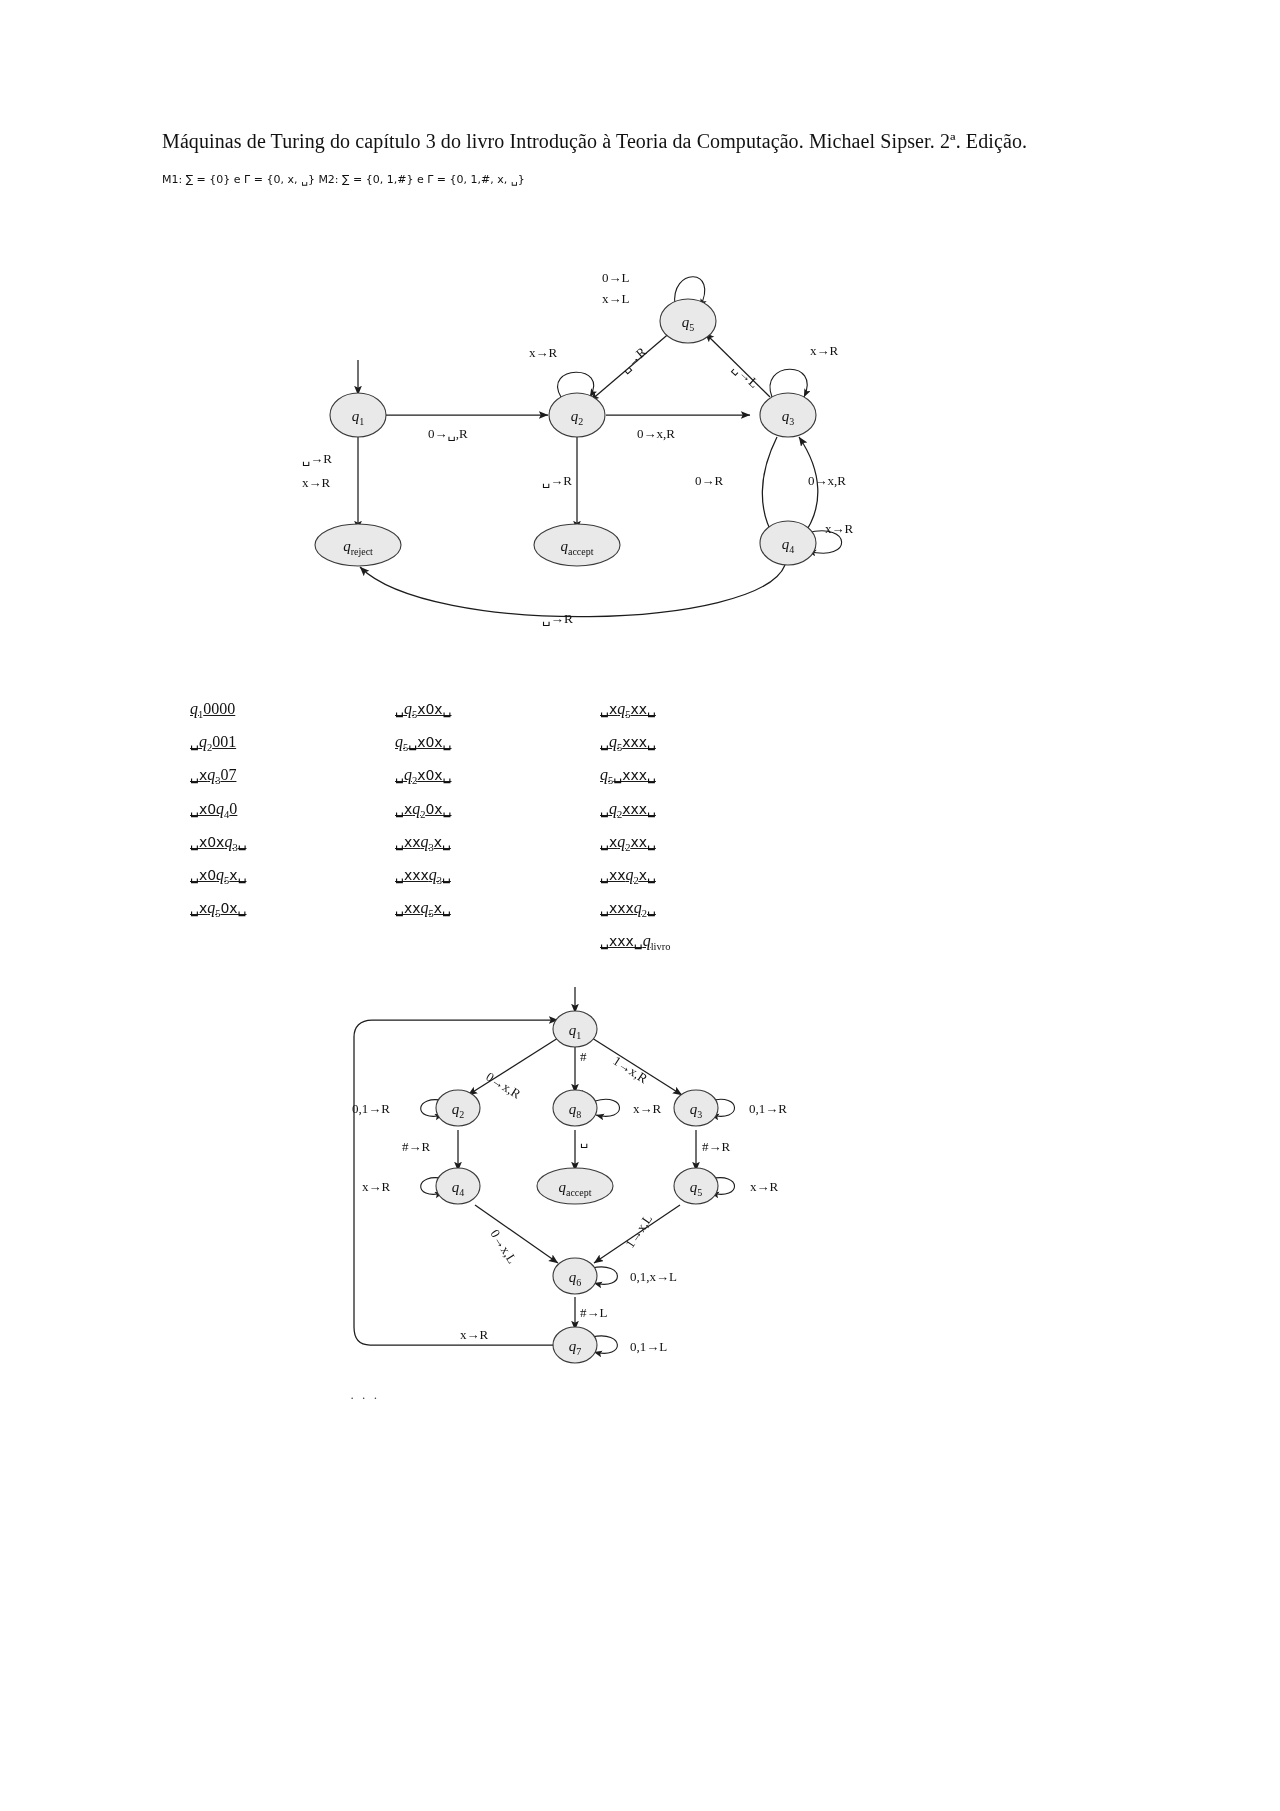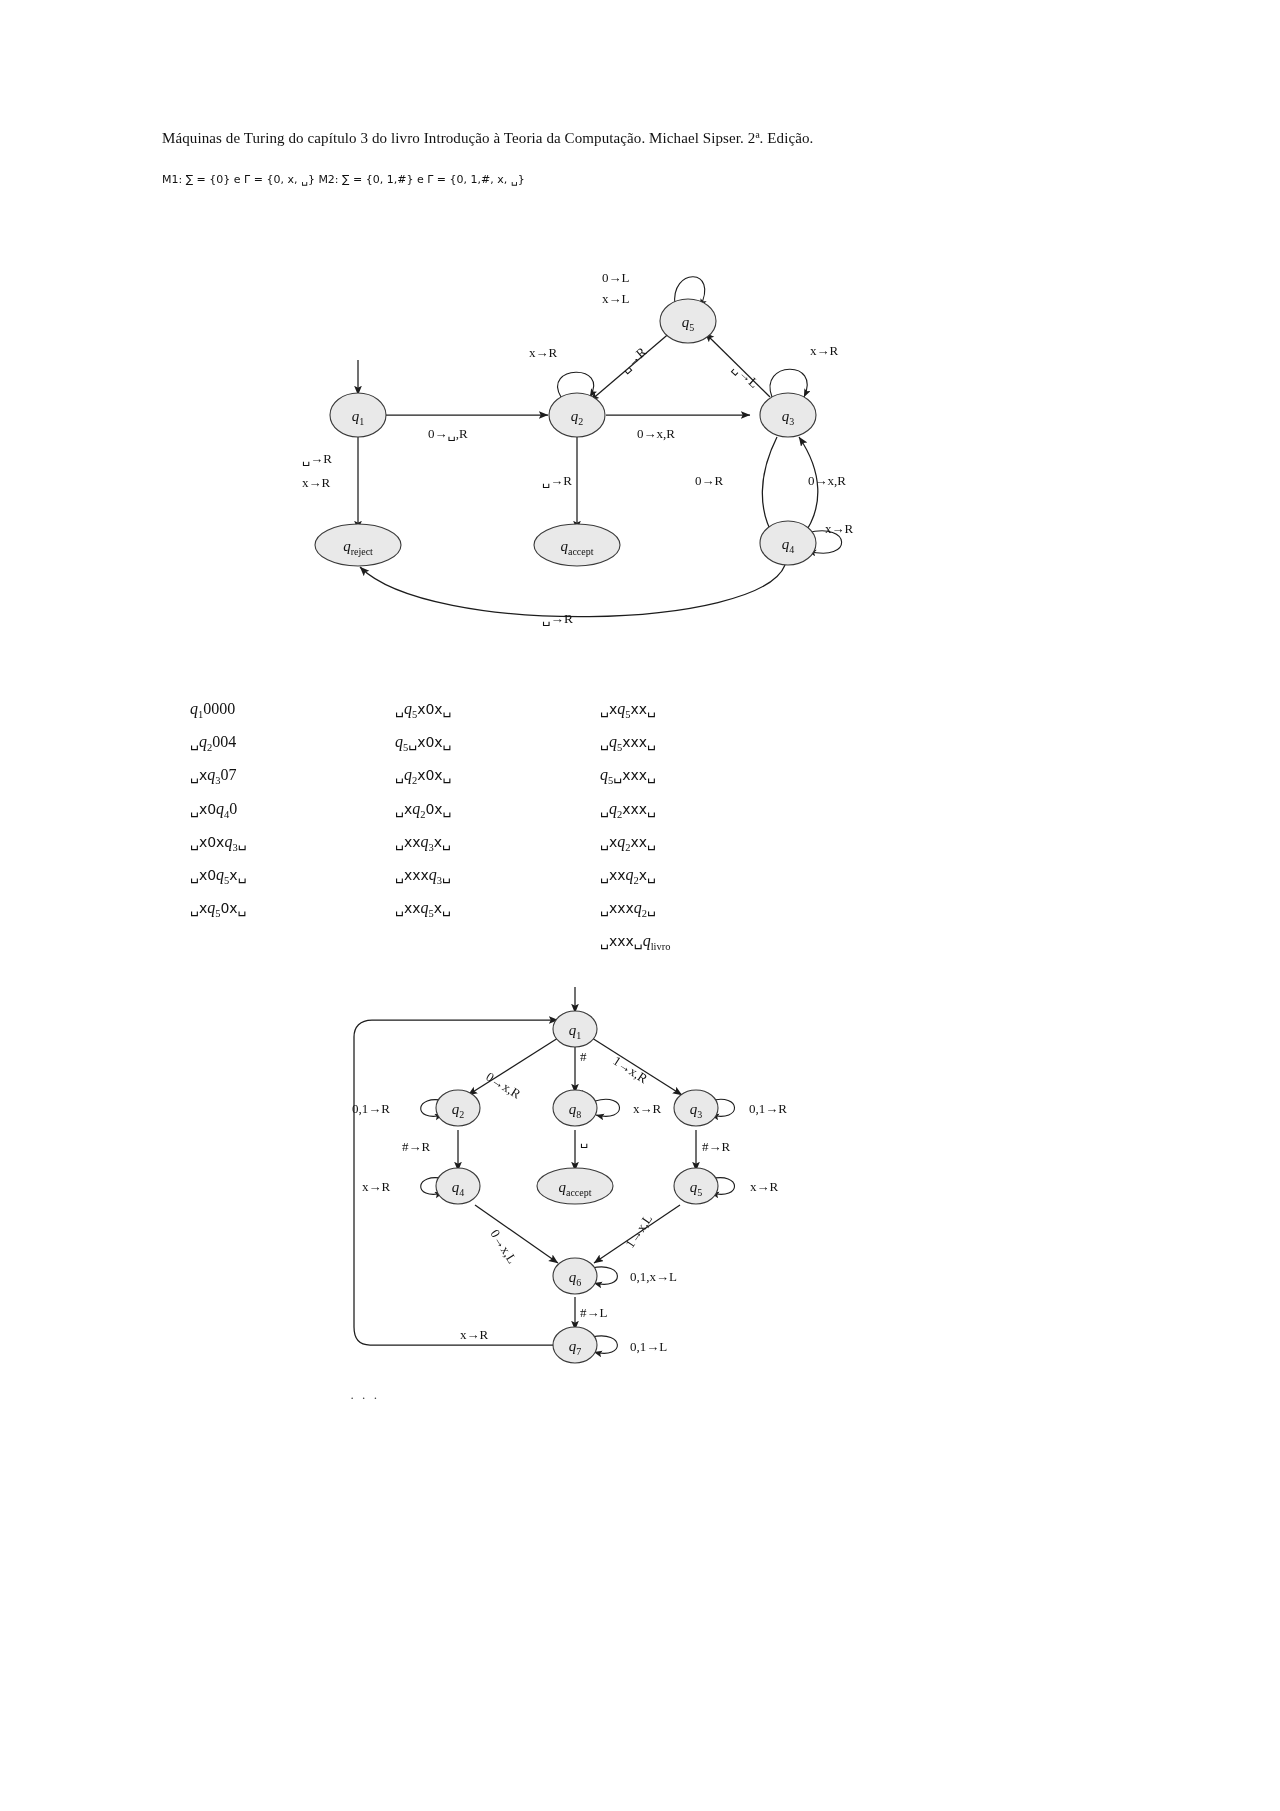--- a/index.html
+++ b/index.html
@@ -5,21 +5,21 @@
   html, body { margin:0; padding:0; background:#ffffff; }
   body {
     width:1280px; height:1811px; position:relative;
     font-family:"Liberation Serif", serif;
     color:#1a1a1a; overflow:hidden;
   }
   .page { position:absolute; inset:0; background:#fff; }
 
   .hdr-line {
     position:absolute; font-family:"Liberation Serif", serif;
-    font-size:15px; color:#111; white-space:nowrap; letter-spacing:.1px;
+    font-size:20px; color:#111; white-space:nowrap; letter-spacing:.1px;
   }
   #title-line { left:162px; top:130px; }
   #alpha-line {
     left:162px; top:173px; font-family:"DejaVu Sans", sans-serif;
     font-size:11px; letter-spacing:0px;
   }
 
   
   .diagram { position:absolute; }
   #diagram-m1 { left:280px; top:245px; width:640px; height:400px; }
@@ -30,21 +30,21 @@
   .edge-thin { fill:none; stroke:#1c1c1c; stroke-width:1.1; }
   .node-ell { fill:#e9e9e9; stroke:#3a3a3a; stroke-width:1.1; }
 
   text { font-family:"Liberation Serif", serif; fill:#111; }
   .st-lbl { font-size:15px; font-style:italic; }
   .st-lbl .sub { font-size:10px; font-style:normal; }
   .tr-lbl { font-size:13px; font-family:"Liberation Serif", serif; }
   .tr-lbl-b { font-size:13.5px; }
 
   
-  #tape-traces { position:absolute; left:190px; top:695px; width:620px; }
+  #tape-traces { position:absolute; left:190px; top:695px; width:620px;text-decoration:underline; }
   .tape-cols { display:flex; gap:0; }
   .tape-col { width:205px; }
   .tape-row {
     font-size:16px; line-height:27px; white-space:nowrap;
     font-family:"Liberation Serif", serif; color:#111;
   }
   .tape-row .q { font-style:italic; }
   .tape-row .q sub { font-size:10.5px; font-style:normal; }
   .tape-row .bl { font-family:"DejaVu Sans", sans-serif; font-size:14px; }
 
@@ -162,21 +162,21 @@
           <tspan>q</tspan><tspan class="sub" dy="4">accept</tspan>
         </text>
       </g>
     </svg>
   </div>
 
   <div id="tape-traces">
     <div class="tape-cols">
       <div class="tape-col">
         <div class="tape-row"><span class="bl"></span><span class="q"><span>q</span><sub>1</sub></span><span>0000</span></div>
-        <div class="tape-row"><span class="bl">␣</span><span class="q"><span>q</span><sub>2</sub></span><span>004</span></div>
+        <div class="tape-row"><span class="bl">␣</span><span class="q"><span>q</span><sub>2</sub></span><span>001</span></div>
         <div class="tape-row"><span class="bl">␣x</span><span class="q"><span>q</span><sub>3</sub></span><span>07</span></div>
         <div class="tape-row"><span class="bl">␣x0</span><span class="q"><span>q</span><sub>4</sub></span><span>0</span></div>
         <div class="tape-row"><span class="bl">␣x0x</span><span class="q"><span>q</span><sub>3</sub></span><span class="bl">␣</span></div>
         <div class="tape-row"><span class="bl">␣x0</span><span class="q"><span>q</span><sub>5</sub></span><span class="bl">x␣</span></div>
         <div class="tape-row"><span class="bl">␣x</span><span class="q"><span>q</span><sub>5</sub></span><span class="bl">0x␣</span></div>
       </div>
 
       <div class="tape-col">
         <div class="tape-row"><span class="bl">␣</span><span class="q"><span>q</span><sub>5</sub></span><span class="bl">x0x␣</span></div>
         <div class="tape-row"><span class="bl"></span><span class="q"><span>q</span><sub>5</sub></span><span class="bl">␣x0x␣</span></div>

